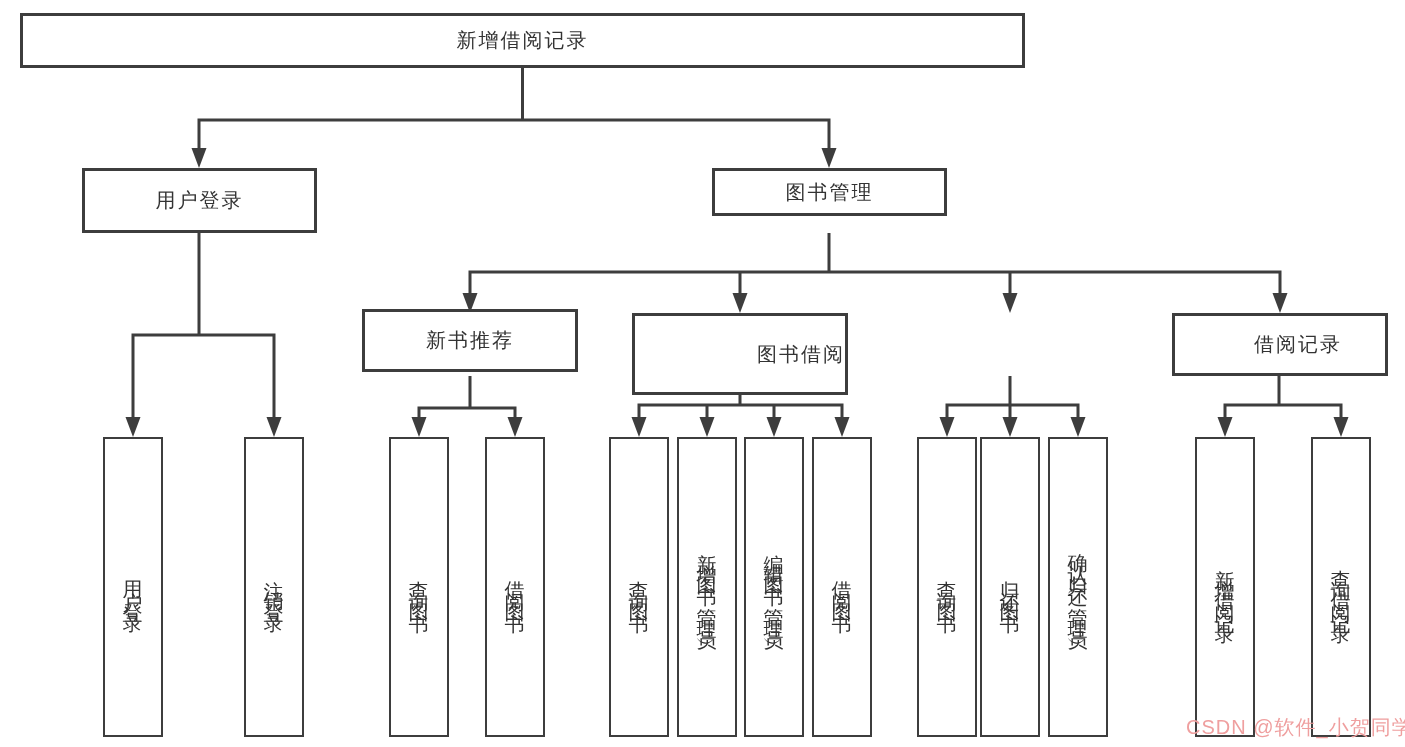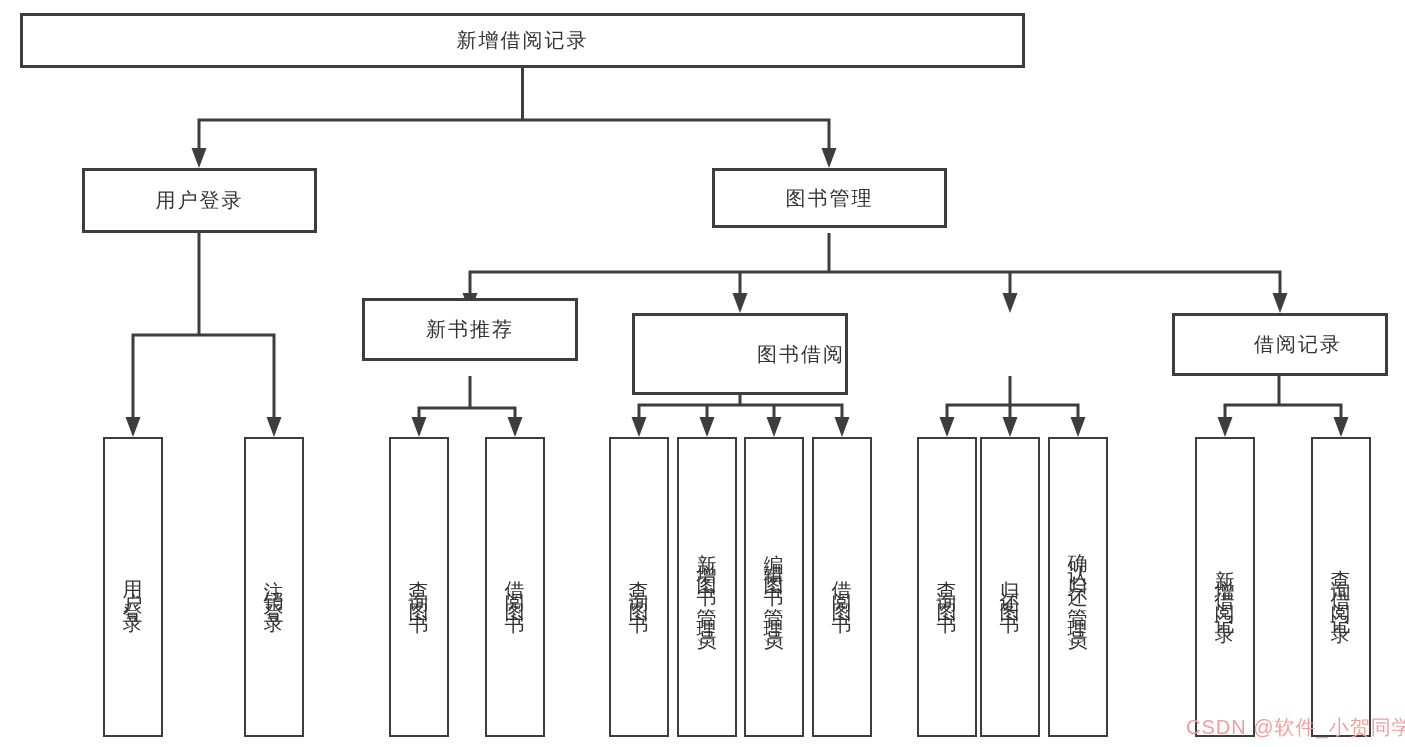--- a/index.html
+++ b/index.html
@@ -107,25 +107,25 @@
       <polygon points="1333.5,417 1348.5,417 1341,437" fill="#3d3d3d"></polygon>
     </svg>
 
   <div class="box" style="left:20px;top:13px;width:1005px;height:55px;">
     <span>新增借阅记录</span>
   </div>
 
   <div class="box" style="left:82px;top:168px;width:235px;height:65px;">
     <span>用户登录</span>
   </div>
-  <div class="box" style="left:712px;top:168px;width:235px;height:60px;">
+  <div class="box" style="left:712px;top:168px;width:235px;height:48px;">
     <span>图书管理</span>
   </div>
 
-  <div class="box" style="left:362px;top:298px;width:216px;height:63px;">
+  <div class="box" style="left:362px;top:309px;width:216px;height:63px;">
     <span>新书推荐</span>
   </div>
   <div class="box" style="left:632px;top:313px;width:216px;height:82px;justify-content:flex-end;">
     <span>图书借阅</span>
   </div>
   <div class="box" style="left:1172px;top:313px;width:216px;height:63px;padding-left:36px;">
     <span>借阅记录</span>
   </div>
 
   <div class="box leaf" style="left:103px;">

